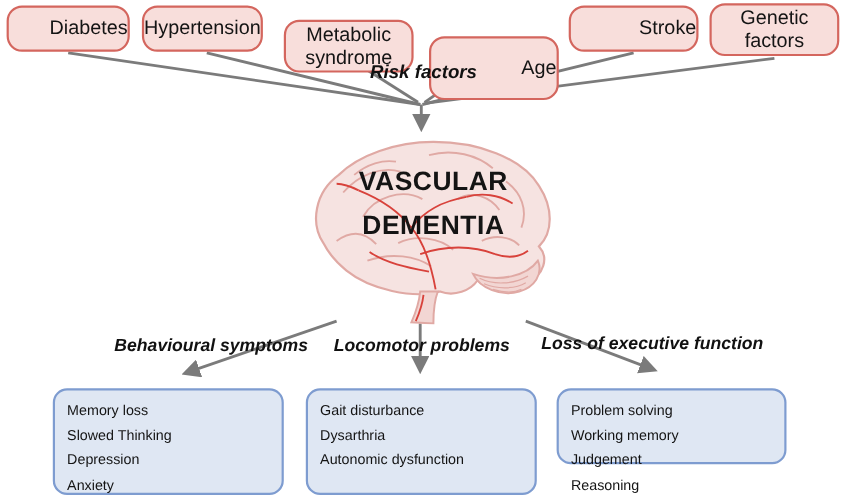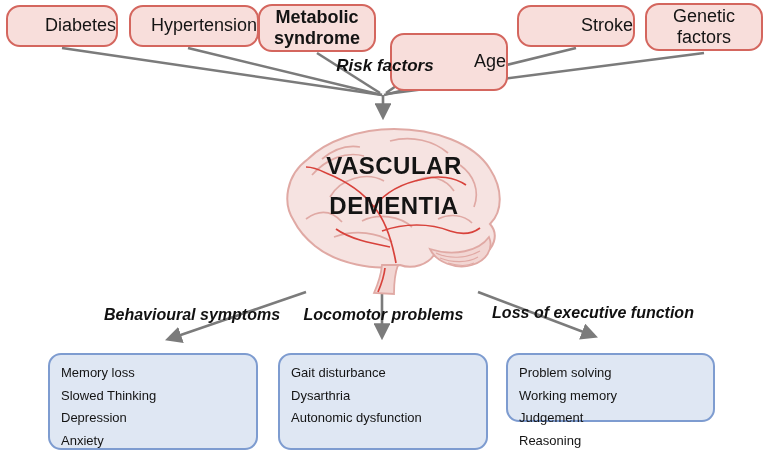--- a/index.html
+++ b/index.html
@@ -31,22 +31,22 @@
     justify-content: flex-end;
     text-align: center;
     background: #f8dedb;
     border: 2.5px solid #d4665e;
     border-radius: 14px;
     font-size: 18px;
     line-height: 1.18;
     color: #141414;
   }
   .rb-1 { left: 6px;   top: 5px; width: 112px; height: 42px; }
-  .rb-2 { left: 129px; top: 5px; width: 130px; height: 42px; padding-left: 28px; }
-  .rb-3 { left: 258px; top: 4px; width: 118px; height: 48px; padding: 0 12px; font-weight: bold; }
+  .rb-2 { left: 129px; top: 5px; width: 110px; height: 42px; padding-left: 28px; }
+  .rb-3 { left: 258px; top: 18px; width: 118px; height: 48px; padding: 0 12px; }
   .rb-4 { left: 390px; top: 5px; width: 118px; height: 58px; margin-top: 28px; }
   .rb-5 { left: 517px; top: 5px; width: 118px; height: 42px; }
   .rb-6 { left: 645px; top: 3px; width: 118px; height: 48px; padding: 0 18px; }
   
   .flow-label {
     position: absolute;
     font-weight: bold;
     font-style: italic;
     text-align: center;
     color: #111111;

